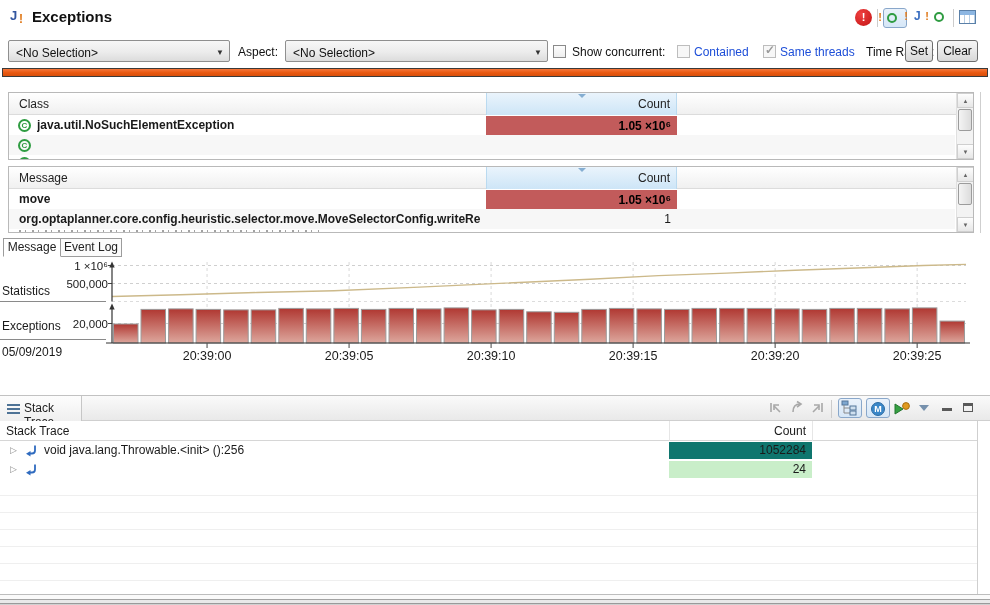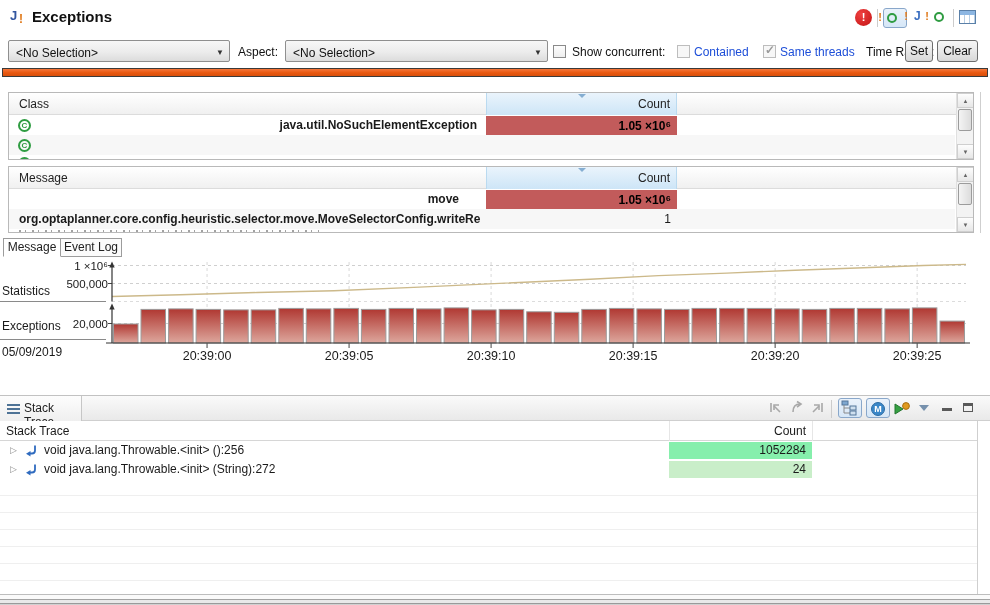--- a/index.html
+++ b/index.html
@@ -50,21 +50,21 @@
   .dt-head { position:absolute; left:0; top:0; right:0; height:22px;
              background:linear-gradient(#ffffff,#f0f0f0); border-bottom:1px solid #dcdcdc; }
   .dt-head .hname { position:absolute; left:10px; top:4px; color:#222; }
   .count-hdr { position:absolute; left:477px; width:191px; top:0; height:22px;
                background:linear-gradient(#eaf4fc,#cde5f7); border-left:1px solid #badaf0; border-right:1px solid #badaf0;
                text-align:right; padding:4px 6px 0 0; color:#222; }
   .sort-mark { position:absolute; top:1px; left:50%; margin-left:-4px; width:0; height:0;
                border-left:4px solid transparent; border-right:4px solid transparent; border-top:4px solid #85aed2; }
   .dt-row { position:absolute; left:0; right:18px; height:20px; line-height:20px; }
   .dt-row.alt { background:#f7f7f7; }
-  .dt-row .rname { position:absolute; left:28px; top:0; width:440px; white-space:nowrap; overflow:hidden;text-align:right; }
+  .dt-row .rname { position:absolute; left:28px; top:0; width:440px; white-space:nowrap; overflow:hidden; }
   .dt-row .rname.noicon { left:10px; }
   .dt-row.b { font-weight:bold; }
   .ccell { position:absolute; left:477px; width:191px; top:0; height:20px; text-align:right; padding-right:6px; }
   .ccell.redbar { background:#c25b5b; border-top:1px solid #fff; color:#000; }
   .class-icon { position:absolute; left:9px; top:4px; width:13px; height:13px; border:2px solid #2f9c42; border-radius:50%;
                 color:#2f9c42; font-weight:bold; font-size:8px; line-height:9px; text-align:center; }
   .vscroll { position:absolute; right:0; top:0; bottom:0; width:17px; background:#f3f3f3; border-left:1px solid #e0e0e0; }
   .sb-btn { position:absolute; left:0; width:17px; height:15px; background:linear-gradient(#fdfdfd,#e7e7e7);
             border:1px solid #cfcfcf; color:#666; font-size:6px; text-align:center; line-height:14px; }
   .sb-thumb { position:absolute; left:1px; width:14px; height:22px; top:16px;
@@ -100,21 +100,21 @@
           border-right:5px solid transparent; border-top:6px solid #7691ad; }
   .minbar { position:absolute; top:408px; width:10px; height:3px; background:#595959; }
   .maxbox { position:absolute; top:403px; width:10px; height:9px; border:1px solid #595959; border-top:3px solid #595959; }
 
   .st-colhead { position:absolute; left:0; top:421px; width:977px; height:20px; background:#fff; border-bottom:1px solid #d6d6d6; }
   .st-colhead .c1 { position:absolute; left:6px; top:3px; }
   .st-colhead .c2 { position:absolute; left:669px; width:143px; top:3px; text-align:right; padding-right:6px; }
   .st-row { position:absolute; left:0; width:977px; height:19px; line-height:19px; background:#fff; }
   .st-row .txt { position:absolute; left:44px; top:0; white-space:nowrap; }
   .st-row .cnt { position:absolute; left:669px; width:143px; top:1px; height:17px; line-height:17px; text-align:right; padding-right:6px; }
-  .cnt.green { background:#86efac; }
+  .cnt.green { background:#0f766e; }
   .cnt.lgreen { background:#c9eec9; }
   .expander { position:absolute; left:10px; top:0px; color:#8e8e8e; font-size:9px; }
   .frame-ic { position:absolute; left:25px; top:3px; }
   .empty-row { position:absolute; left:0; width:977px; height:17px; border-bottom:1px solid #efefef; background:#fff; }
   .coldiv { position:absolute; top:421px; bottom:11px; width:1px; background:#e6e6e6; }
   .gutline { position:absolute; width:1px; background:#cfcfcf; }
 
   .bottom-sash { position:absolute; left:0; top:594px; width:990px; height:11px;
                  border-top:1px solid #bdbdbd; background:linear-gradient(#fafafa 0 4px,#e2e2e2 4px,#cfcfcf); }
   .bottom-sash .inner { position:absolute; left:0; top:4px; width:100%; height:5px;
@@ -391,21 +391,20 @@
     <span class="cnt green">1052284</span>
   </div>
   <div class="st-row" style="top:460px;">
     <span class="expander">▷</span>
     <span class="frame-ic">
       <svg width="13" height="13">
           <path d="M10 1.5 v5 q0 3 -3 3 h-2" stroke="#2f6bbf" stroke-width="1.8" fill="none"></path>
           <polygon points="5.5,7 5.5,12.5 1,9.8" fill="#2f6bbf"></polygon>
         </svg>
     </span>
-    <span class="txt">void java.lang.Throwable.&lt;init&gt; (String):272</span>
     <span class="cnt lgreen">24</span>
   </div>
 
   <div class="empty-row" style="top:479px;"></div>
   <div class="empty-row" style="top:496px;"></div>
   <div class="empty-row" style="top:513px;"></div>
   <div class="empty-row" style="top:530px;"></div>
   <div class="empty-row" style="top:547px;"></div>
   <div class="empty-row" style="top:564px;"></div>
   <div class="empty-row" style="top:581px; height:13px; border-bottom:none;"></div>

